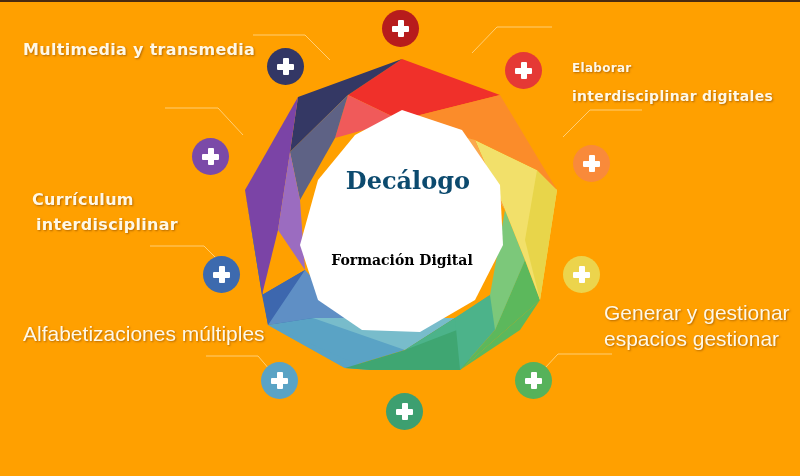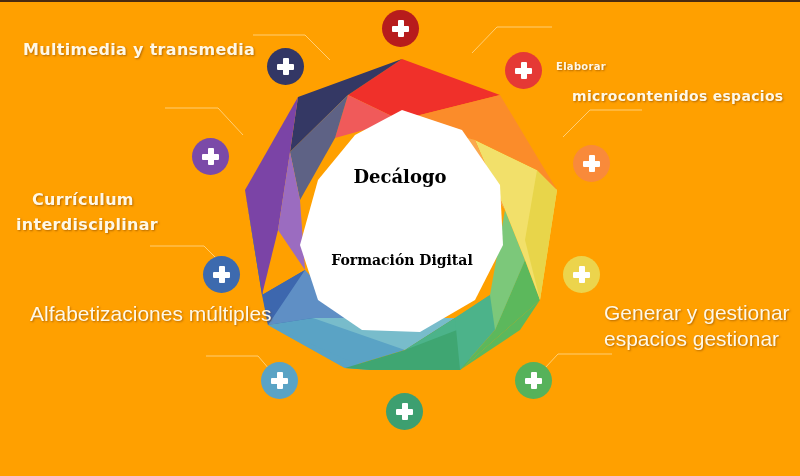--- a/index.html
+++ b/index.html
@@ -6,21 +6,21 @@
   body{width:800px;height:476px;overflow:hidden;background:#ffa000;position:relative;font-family:"DejaVu Sans",sans-serif;}
   .topbar{position:absolute;left:0;top:0;width:800px;height:2px;background:#4a2a10;}
   svg.diagram{position:absolute;left:0;top:0;}
   .label{position:absolute;color:#fff8e6;text-shadow:1px 1px 2px rgba(120,60,0,0.55);white-space:nowrap;}
   .sans{font-family:"DejaVu Sans",sans-serif;font-weight:bold;font-size:16px;letter-spacing:0.3px;}
   .serif{font-family:Liberation Sans, sans-serif;font-size:21px;}
   .btn{position:absolute;width:37px;height:37px;border-radius:50%;cursor:pointer;}
   .btn .plus-h,.btn .plus-v{position:absolute;background:#fff;border-radius:1px;}
   .btn .plus-h{left:10px;top:16px;width:17px;height:6px;}
   .btn .plus-v{left:16px;top:10px;width:6px;height:17px;}
-  .center-title{position:absolute;left:330px;top:166px;width:140px;text-align:center;font-family:"DejaVu Serif",serif;font-weight:bold;font-size:18px;color:#000000;}
+  .center-title{position:absolute;left:330px;top:166px;width:140px;text-align:right;font-family:"DejaVu Serif",serif;font-weight:bold;font-size:24px;color:#0c4a6e;}
   .center-sub{position:absolute;left:310px;top:252px;width:184px;text-align:center;font-family:"DejaVu Serif",serif;font-weight:bold;font-size:14px;color:#000000;}
 </style>
 </head>
 <body>
 
 <div class="topbar"></div>
 
 <svg class="diagram" width="800" height="476" viewBox="0 0 800 476">
 
   <g stroke="#ffd78a" stroke-width="1" fill="none" opacity="0.85">
@@ -64,25 +64,25 @@
   <polygon points="400,120 500,95 557,190 537,170 475,140" fill="#fb8c2a"></polygon>
   <polygon points="400,120 475,140 505,210 450,130" fill="#fba84e"></polygon>
 
   <polygon points="402,110 462,130 500,185 503,245 475,300 420,332 362,330 318,300 300,245 318,180 355,135" fill="#ffffff"></polygon>
 </svg>
 
 <div class="center-title">Decálogo</div>
 <div class="center-sub">Formación Digital</div>
 
 <div class="label sans" style="left:23px;top:40px;">Multimedia y transmedia</div>
-<div class="label sans" style="left:556px;top:61px;font-size:10px;">Elaborar</div>
-<div class="label sans" style="left:572px;top:88px;font-size:14px;">microcontenidos espacios</div>
+<div class="label sans" style="left:572px;top:61px;font-size:12px;">Elaborar</div>
+<div class="label sans" style="left:572px;top:88px;font-size:14px;">interdisciplinar digitales</div>
 <div class="label sans" style="left:32px;top:190px;text-align:right;">Currículum</div>
-<div class="label sans" style="left:16px;top:215px;">interdisciplinar</div>
-<div class="label serif" style="left:23px;top:302px;margin-left:7px;">Alfabetizaciones múltiples</div>
+<div class="label sans" style="left:36px;top:215px;">interdisciplinar</div>
+<div class="label serif" style="left:23px;top:322px;">Alfabetizaciones múltiples</div>
 <div class="label serif" style="left:604px;top:301px;">Generar y gestionar</div>
 <div class="label serif" style="left:604px;top:327px;">espacios gestionar</div>
 
 <div class="btn" style="left:382px;top:10px;background:#b71c1c;">
     <span class="plus-h"></span>
     <span class="plus-v"></span>
   </div>
 <div class="btn" style="left:267px;top:48px;background:#333765;">
     <span class="plus-h"></span>
     <span class="plus-v"></span>

